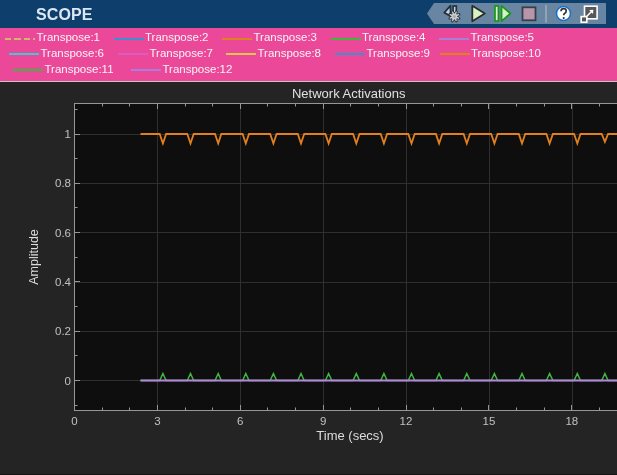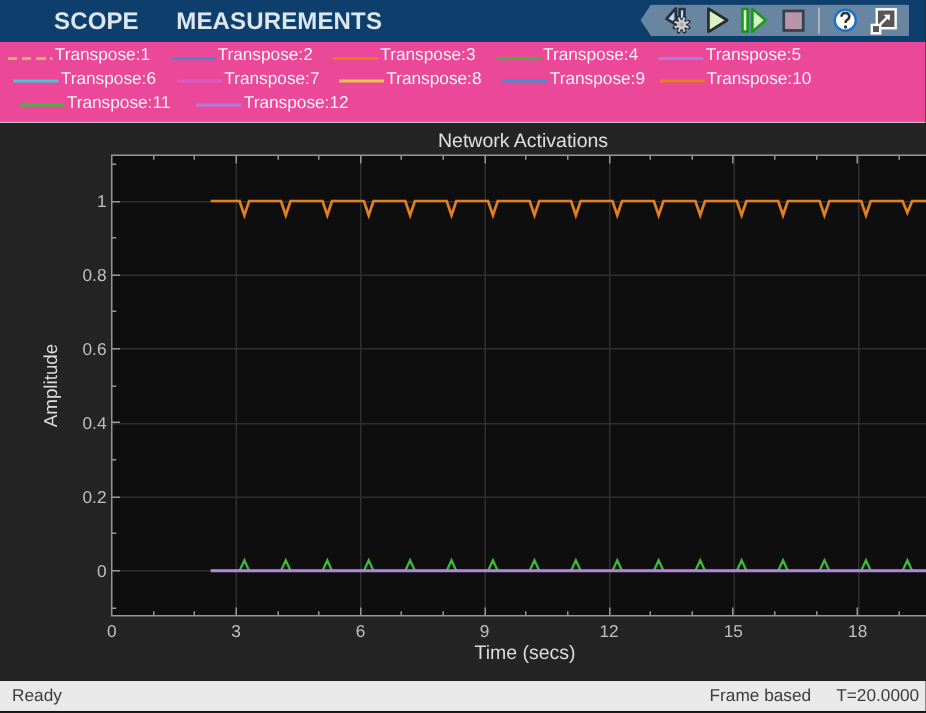--- a/index.html
+++ b/index.html
@@ -21,21 +21,20 @@
   
   #status{left:0;top:454px;width:617px;height:19.6px;background:#e9e9e9;}
   .stxt{position:absolute;font-size:11.5px;color:#3c3c3c;top:4px;}
   #bstrip{left:0;top:473.6px;width:617px;height:1.4px;background:#141414;}
 </style>
 </head>
 <body>
 <div id="win">
   <div class="abs" id="toolbar">
     <div class="tab" style="left:36px;">SCOPE</div>
-    <div class="tab" style="left:117.5px;">MEASUREMENTS</div>
     <div id="panel"></div>
     <svg class="abs" style="left:427px;top:3px;" width="179" height="21" viewBox="0 0 179 21">
 
       <g>
         <polygon points="23.5,2.6 23.5,13.2 17.3,9.6" fill="#bcd9f2" stroke="#26313c" stroke-width="1.8" stroke-linejoin="round"></polygon>
         <rect x="26.1" y="3" width="3.2" height="7.5" fill="#bcd9f2" stroke="#26313c" stroke-width="1.7"></rect>
         <g id="gear">
             <line x1="29.34" y1="14.20" x2="32.20" y2="15.39" stroke="#28333e" stroke-width="2.5" stroke-linecap="round"></line>
             <line x1="28.20" y1="15.34" x2="29.39" y2="18.20" stroke="#28333e" stroke-width="2.5" stroke-linecap="round"></line>
             <line x1="26.60" y1="15.34" x2="25.41" y2="18.20" stroke="#28333e" stroke-width="2.5" stroke-linecap="round"></line>
@@ -220,19 +219,14 @@
             <text x="44" y="253.2">0.2</text>
             <text x="44" y="203.9">0.4</text>
             <text x="44" y="154.6">0.6</text>
             <text x="44" y="105.3">0.8</text>
             <text x="44" y="56.0">1</text>
           </g>
       </g>
     </svg>
   </div>
 
-  <div class="abs" id="status">
-    <span class="stxt" style="left:8px;">Ready</span>
-    <span class="stxt" style="left:473px;">Frame based</span>
-    <span class="stxt" style="left:557.5px;">T=20.0000</span>
-  </div>
   <div class="abs" id="bstrip"></div>
 </div>
 
 </body></html>

